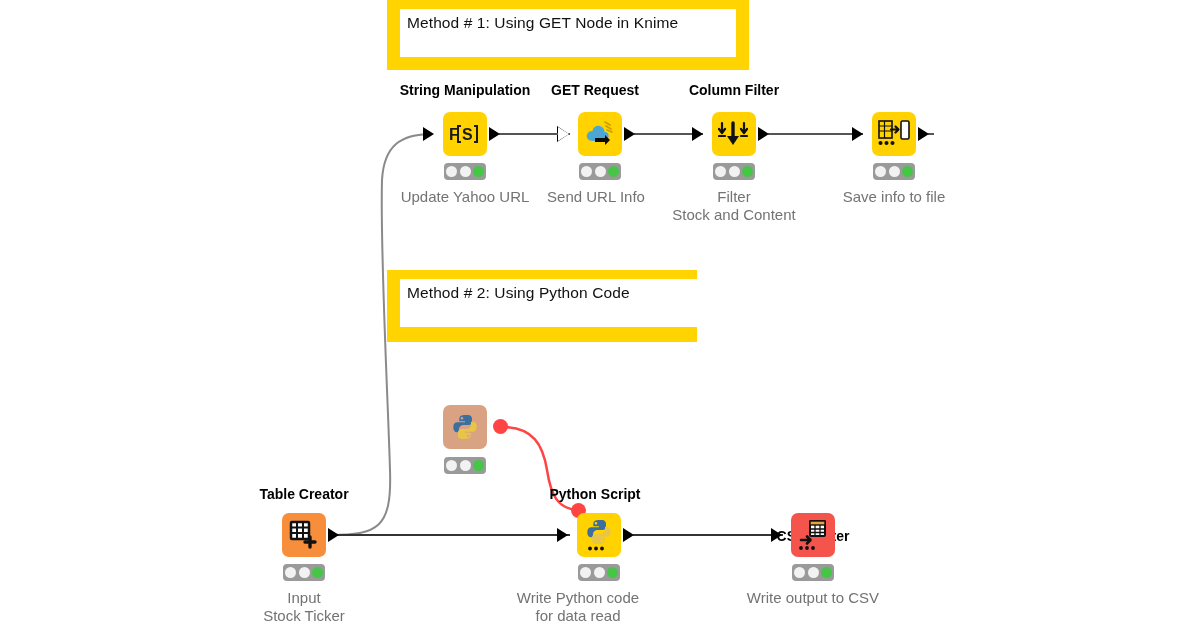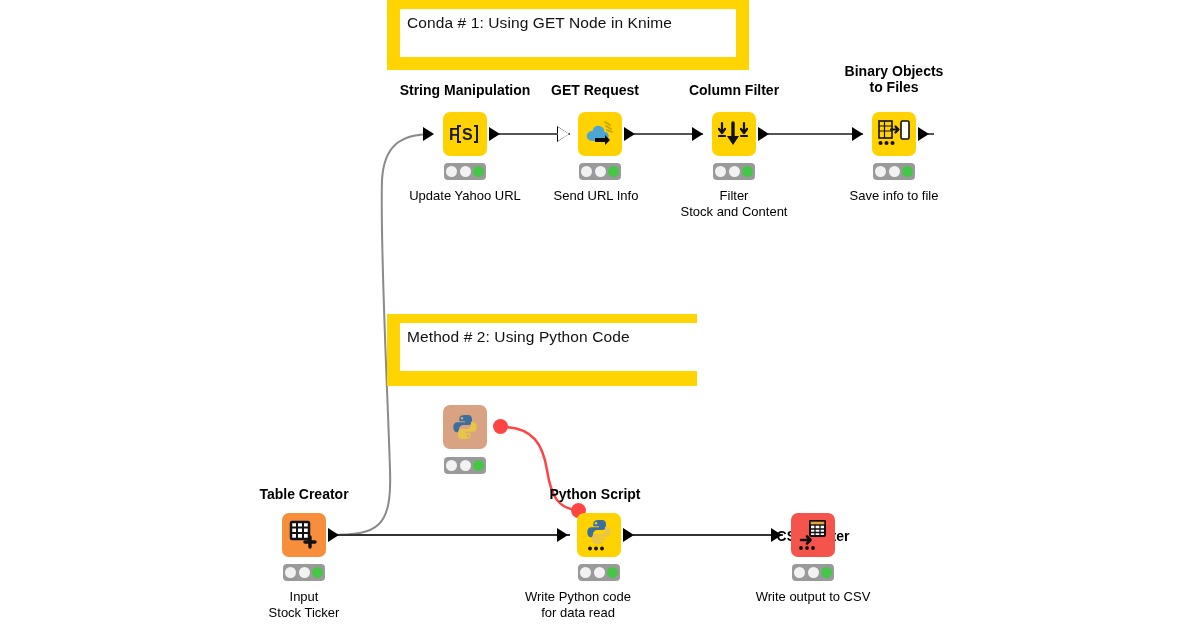--- a/index.html
+++ b/index.html
@@ -54,23 +54,23 @@
     font-size:14px;
     font-weight:bold;
     color:#000000;
     text-align:center;
     line-height:1.15;
     white-space:pre-line;
   }
   
   .nsub{
     position:absolute;
-    font-size:13px;
+    font-size:15px;
     font-weight:normal;
-    color:#000000;
+    color:#737373;
     text-align:center;
     line-height:1.2;
     white-space:pre-line;
   }
 
   
   .status{
     position:absolute;
     width:42px;height:17px;
     background:#9A9A9A;
@@ -128,24 +128,24 @@
 
     <path d="M 503 427 C 533 427, 543 445, 547 470 C 551 496, 558 509, 578 510" stroke="#FF4444" stroke-width="2.5" fill="none"></path>
 
     <line x1="330" y1="535" x2="570" y2="535" stroke="#333333" stroke-width="2"></line>
 
     <line x1="633" y1="535" x2="783" y2="535" stroke="#333333" stroke-width="2"></line>
   </svg>
 
   <div class="annot" style="left:387px;top:0px;width:362px;height:70px;">
     <div class="inner" style="left:13px;top:9px;width:336px;height:48px;"></div>
-    <div class="atext" style="left:20px;top:14px;">Conda # 1: Using GET Node in Knime</div>
-  </div>
-
-  <div class="annot" style="left:387px;top:270px;width:310px;height:72px;margin-top:44px;">
+    <div class="atext" style="left:20px;top:14px;">Method # 1: Using GET Node in Knime</div>
+  </div>
+
+  <div class="annot" style="left:387px;top:270px;width:310px;height:72px;">
     <div class="inner" style="left:13px;top:9px;width:336px;height:48px;"></div>
     <div class="atext" style="left:20px;top:14px;">Method # 2: Using Python Code</div>
   </div>
 
   <div class="ntitle" style="left:378px;top:82px;width:174px;">String Manipulation</div>
   <div class="tri-wrap" style="left:423px;top:127px;">
     <div class="tri-solid"></div>
   </div>
   <div class="node yellow" style="left:443px;top:112px;">
     <svg width="34" height="24" viewBox="0 0 34 24">
@@ -204,22 +204,20 @@
     <div class="tri-solid"></div>
   </div>
   <div class="status" style="left:713px;top:163px;">
     <i></i>
     <i></i>
     <i class="on"></i>
   </div>
   <div class="nsub" style="left:644px;top:188px;width:180px;">Filter
 Stock and Content</div>
 
-  <div class="ntitle" style="left:814px;top:63px;width:160px;">Binary Objects
-to Files</div>
   <div class="tri-wrap" style="left:852px;top:127px;">
     <div class="tri-solid"></div>
   </div>
   <div class="node yellow" style="left:872px;top:112px;">
     <svg width="34" height="32" viewBox="0 0 34 32">
       <rect x="2" y="3" width="13" height="17" fill="none" stroke="#111" stroke-width="1.6"></rect>
       <path d="M2 8 L15 8 M2 13 L15 13 M7.5 3 L7.5 20" stroke="#111" stroke-width="1.2"></path>
       <path d="M14 11.5 L21 11.5 M18.5 8.5 L21.5 11.5 L18.5 14.5" stroke="#111" stroke-width="2.2" fill="none" stroke-linecap="round" stroke-linejoin="round"></path>
       <rect x="24" y="3" width="8" height="18" rx="1.5" fill="#ffffff" stroke="#111" stroke-width="1.6"></rect>
       <circle cx="3.5" cy="25" r="2" fill="#111"></circle>

